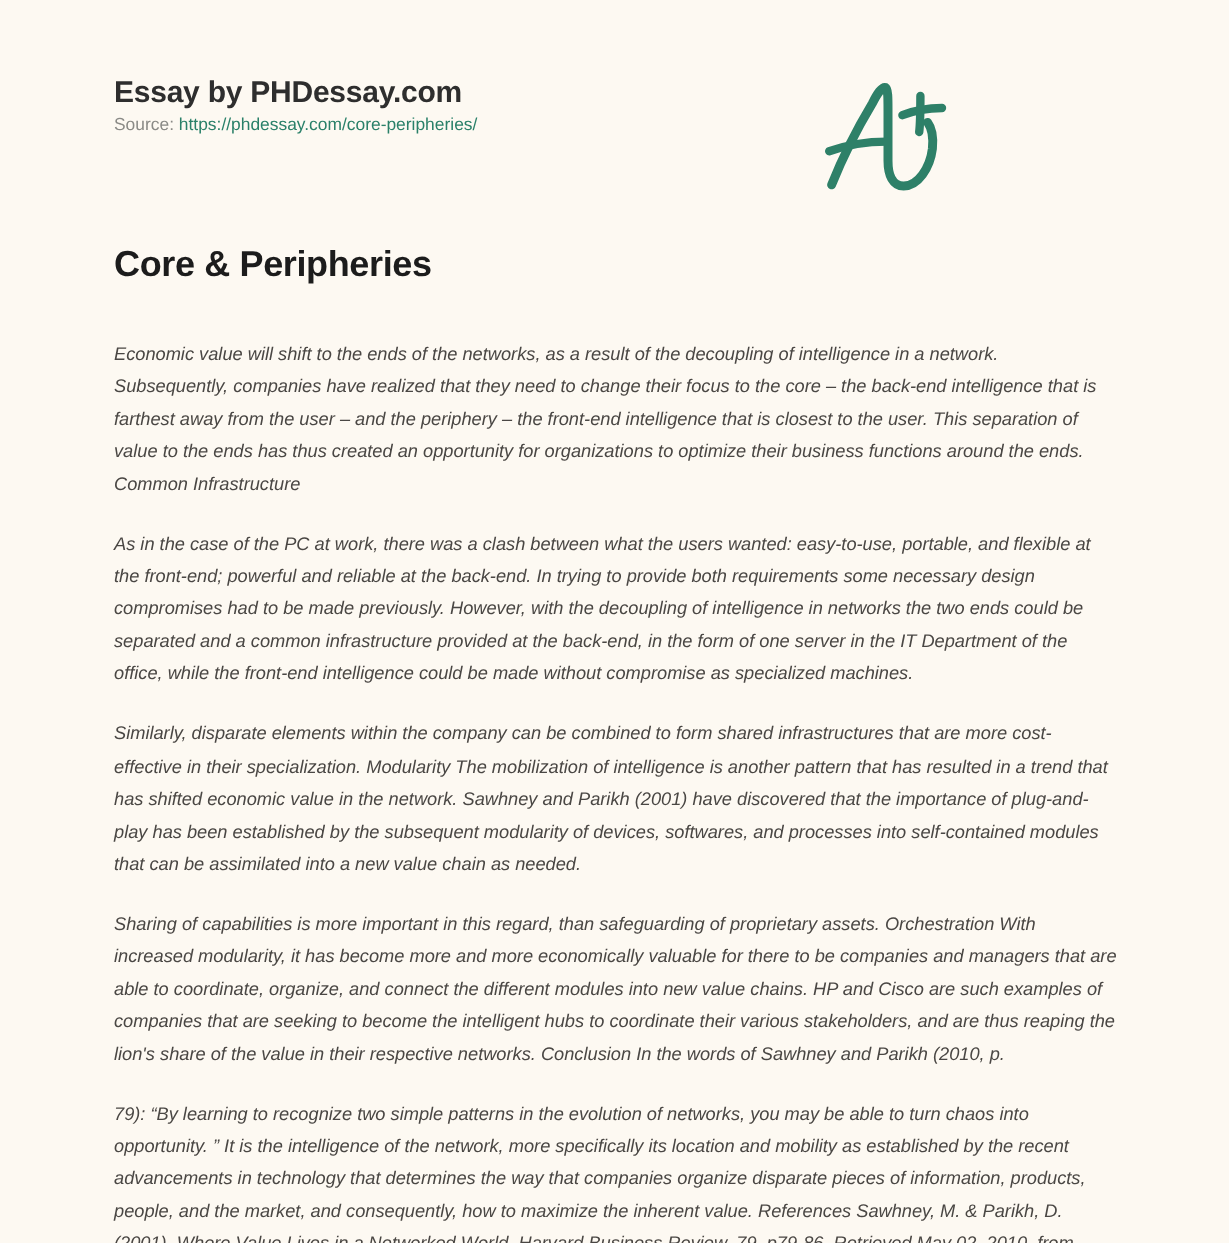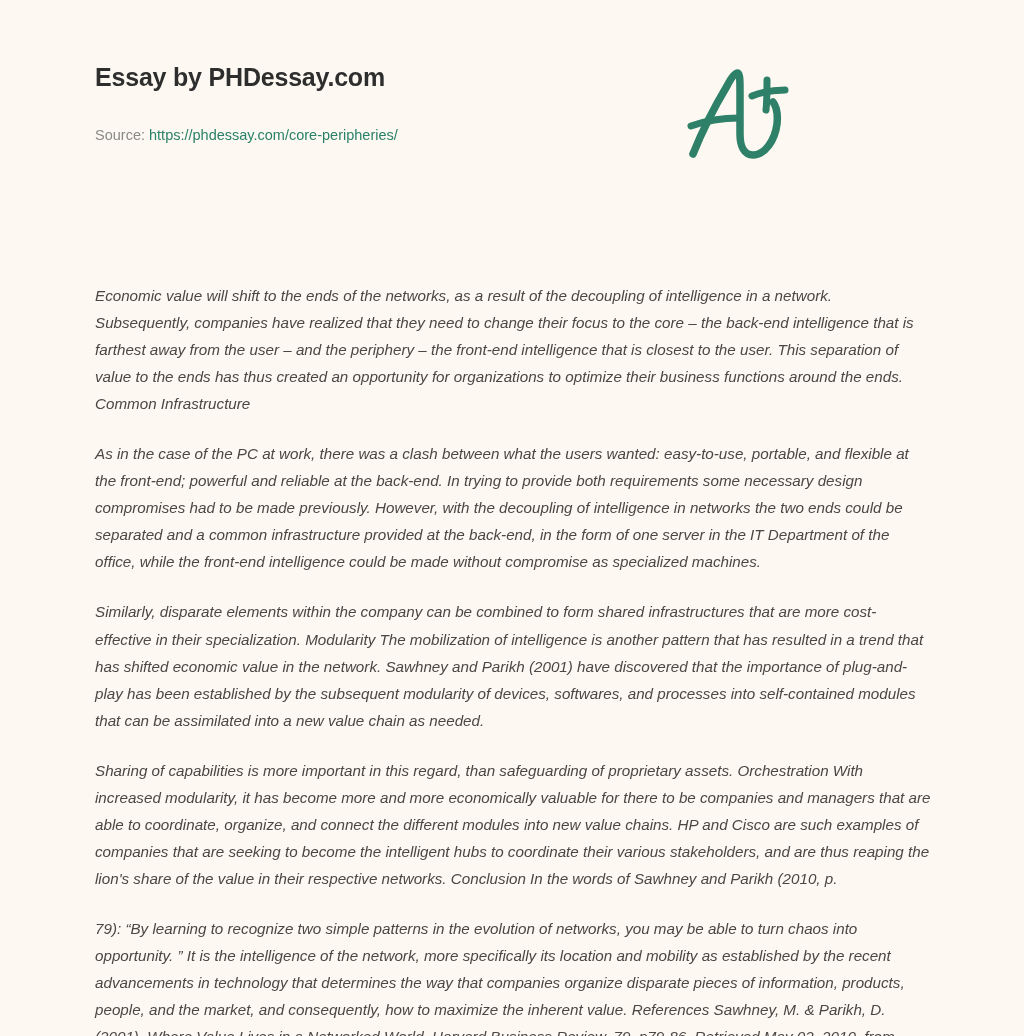--- a/index.html
+++ b/index.html
@@ -30,21 +30,21 @@
   .brand-line {
     font-size: 25px;
     font-weight: bold;
     color: #2e2e2e;
     letter-spacing: -0.2px;
     line-height: 1.1;
     margin: 0;
     white-space: nowrap;
   }
   .source-line {
-    margin-top: 35px;
+    margin-top: 4px;
     font-size: 14.5px;
     color: #8a8a86;
     line-height: 1.2;
     white-space: nowrap;
   }
   .source-label {
     color: #8a8a86;
   }
   .source-url {
     color: #2a8069;
@@ -108,20 +108,21 @@
     <svg viewBox="0 0 125 105" xmlns="http://www.w3.org/2000/svg">
       <g fill="none" stroke="#2e8068" stroke-linecap="round" stroke-linejoin="round">
         <path d="M16 92 C 24 72, 38 44, 50 24 C 54 16, 58 10, 61 11 C 63 12, 63 20, 63 30 L 63 72 C 63 84, 67 93, 76 93 C 88 93, 98 78, 100 62 C 101 52, 99 44, 96 40" stroke-width="7.5"></path>
         <path d="M14 64 C 28 59, 46 56, 62 56" stroke-width="7"></path>
         <path d="M75 34 C 85 30, 98 28, 108 28" stroke-width="7"></path>
         <path d="M90 18 C 90 28, 90 40, 89 48" stroke-width="7"></path>
       </g>
     </svg>
   </div>
 
+  <h1 class="title">Core &amp; Peripheries</h1>
 
   <div class="article">
     <p>Economic value will shift to the ends of the networks, as a result of the decoupling of intelligence in a network. Subsequently, companies have realized that they need to change their focus to the core – the back-end intelligence that is farthest away from the user – and the periphery – the front-end intelligence that is closest to the user. This separation of value to the ends has thus created an opportunity for organizations to optimize their business functions around the ends. Common Infrastructure</p>
     <p>As in the case of the PC at work, there was a clash between what the users wanted: easy-to-use, portable, and flexible at the front-end; powerful and reliable at the back-end. In trying to provide both requirements some necessary design compromises had to be made previously. However, with the decoupling of intelligence in networks the two ends could be separated and a common infrastructure provided at the back-end, in the form of one server in the IT Department of the office, while the front-end intelligence could be made without compromise as specialized machines.</p>
     <p>Similarly, disparate elements within the company can be combined to form shared infrastructures that are more cost-effective in their specialization. Modularity The mobilization of intelligence is another pattern that has resulted in a trend that has shifted economic value in the network. Sawhney and Parikh (2001) have discovered that the importance of plug-and-play has been established by the subsequent modularity of devices, softwares, and processes into self-contained modules that can be assimilated into a new value chain as needed.</p>
     <p>Sharing of capabilities is more important in this regard, than safeguarding of proprietary assets. Orchestration With increased modularity, it has become more and more economically valuable for there to be companies and managers that are able to coordinate, organize, and connect the different modules into new value chains. HP and Cisco are such examples of companies that are seeking to become the intelligent hubs to coordinate their various stakeholders, and are thus reaping the lion's share of the value in their respective networks. Conclusion In the words of Sawhney and Parikh (2010, p.</p>
     <p>79): “By learning to recognize two simple patterns in the evolution of networks, you may be able to turn chaos into opportunity. ” It is the intelligence of the network, more specifically its location and mobility as established by the recent advancements in technology that determines the way that companies organize disparate pieces of information, products, people, and the market, and consequently, how to maximize the inherent value. References Sawhney, M. &amp; Parikh, D. (2001). Where Value Lives in a Networked World. Harvard Business Review, 79, p79-86. Retrieved May 02, 2010, from Harvard Business Review.</p>
   </div>
 
 </div>

